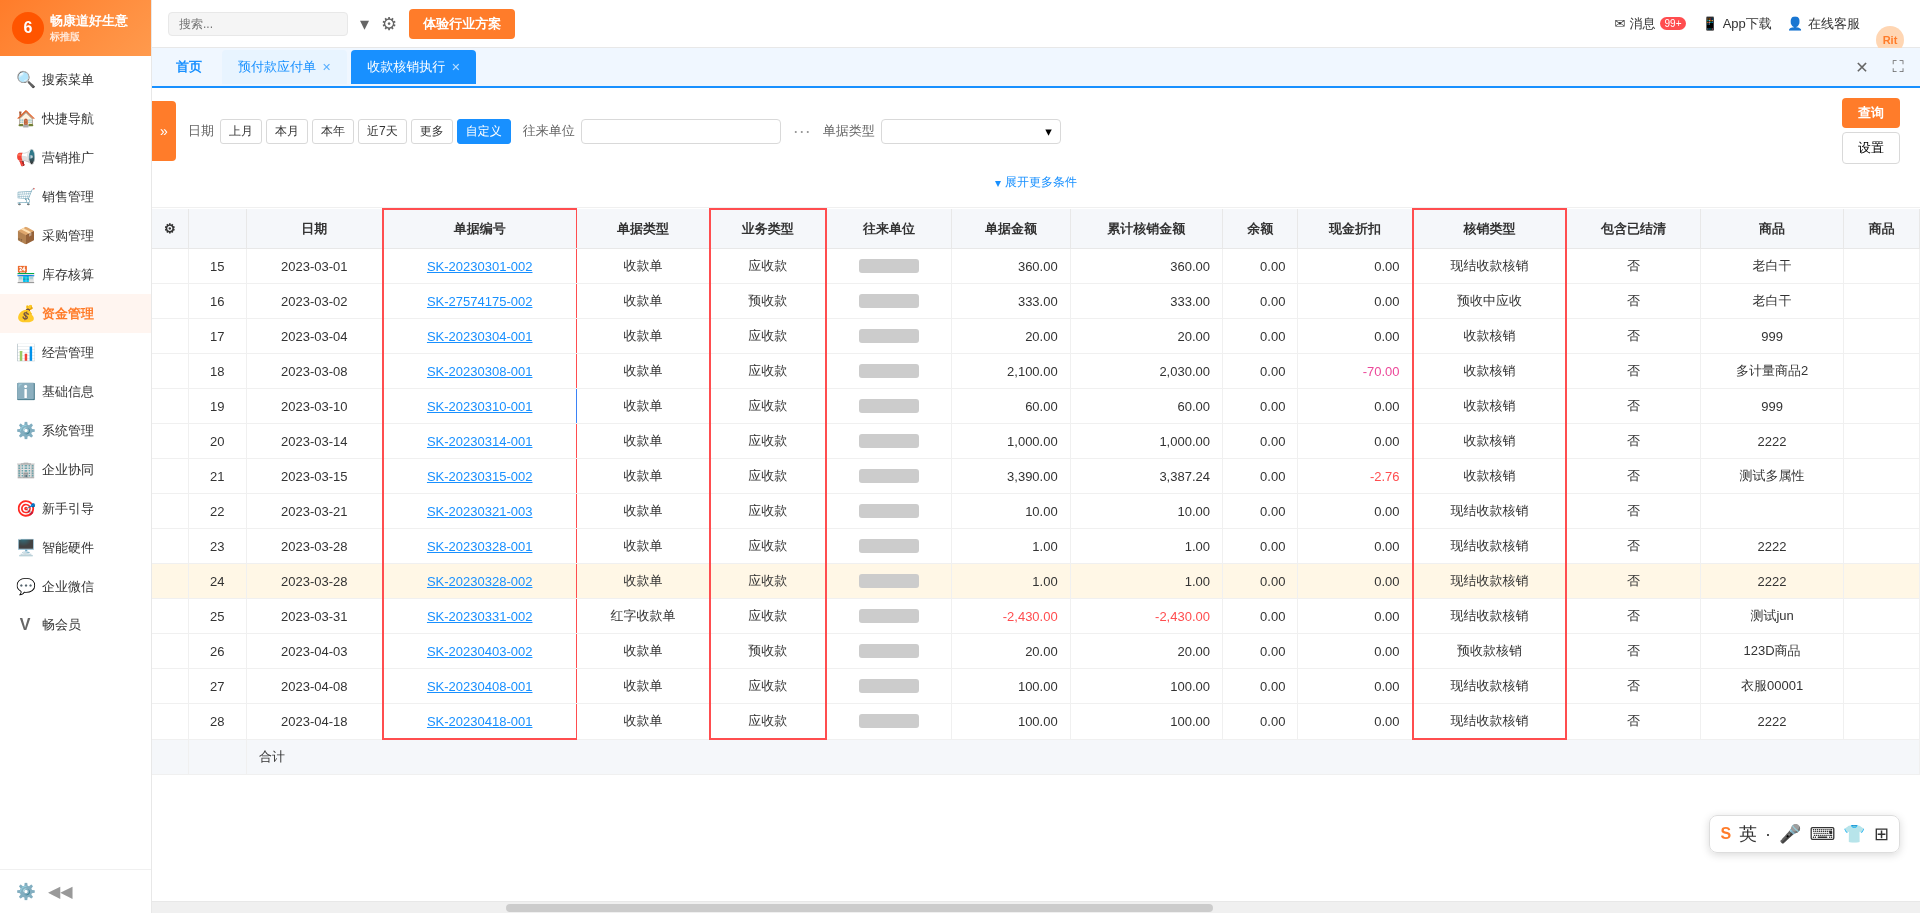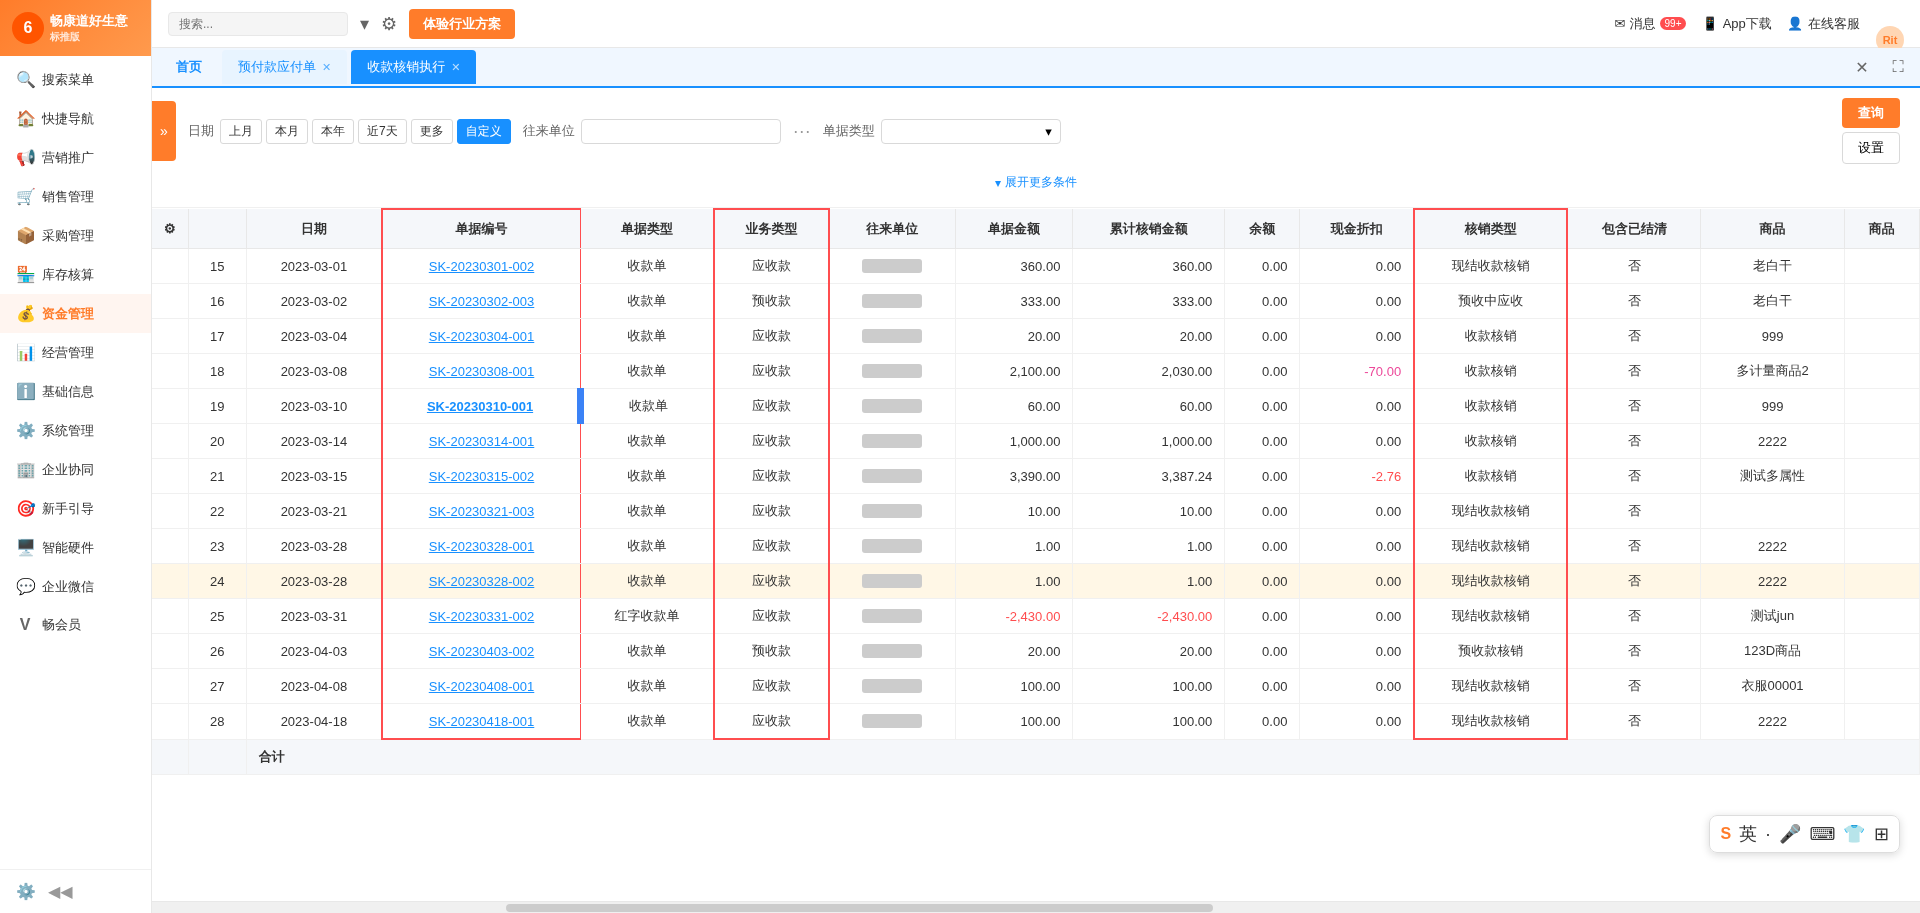--- a/index.html
+++ b/index.html
@@ -173,21 +173,21 @@
     td {
       padding: 8px 12px; text-align: center; color: #333;
       border-bottom: 1px solid #f0f0f0; border-right: 1px solid #f0f0f0;
       white-space: nowrap;
     }
     tr.highlighted td { background: #fff7e6; }
     .link { color: #1890ff; cursor: pointer; text-decoration: underline; }
     .blurred { background: #ccc; color: transparent; border-radius: 3px; height: 14px; display: inline-block; min-width: 60px; }
 
     .settings-icon-col { width: 36px; }
-    .total-row td { background: #f5f7fa; font-weight: bold; }
+    .total-row td { background: #f5f7fa; font-weight: normal; }
 
     
     .floating-toolbar {
       position: fixed; bottom: 60px; right: 20px;
       background: rgba(255,255,255,0.95); border: 1px solid #ddd;
       border-radius: 8px; padding: 6px 10px;
       display: flex; align-items: center; gap: 8px;
       box-shadow: 0 2px 8px rgba(0,0,0,0.15); z-index: 1000;
     }
     .float-logo { color: #ff7c2a; font-weight: bold; font-size: 16px; }
@@ -401,21 +401,21 @@
               <td style="text-align:right;">0.00</td>
               <td style="border-left:2px solid #ff4d4f;border-right:2px solid #ff4d4f;">现结收款核销</td>
               <td>否</td>
               <td>老白干</td>
               <td></td>
             </tr>
             <tr>
               <td></td>
               <td>16</td>
               <td>2023-03-02</td>
-              <td style="border-left:2px solid #ff4d4f;border-right:1px solid #ff4d4f;"><a class="link">SK-20230302-003</a></td>
+              <td style="border-left:2px solid #ff4d4f;border-right:1px solid #ff4d4f;"><a class="link">SK-27574175-002</a></td>
               <td>收款单</td>
               <td style="border-left:2px solid #ff4d4f;border-right:2px solid #ff4d4f;">预收款</td>
               <td><span class="blurred">&nbsp;&nbsp;&nbsp;&nbsp;&nbsp;&nbsp;&nbsp;&nbsp;</span></td>
               <td style="text-align:right;">333.00</td>
               <td style="text-align:right;">333.00</td>
               <td style="text-align:right;">0.00</td>
               <td style="text-align:right;">0.00</td>
               <td style="border-left:2px solid #ff4d4f;border-right:2px solid #ff4d4f;">预收中应收</td>
               <td>否</td>
               <td>老白干</td>
@@ -452,21 +452,21 @@
               <td style="color:#ec4899;text-align:right;">-70.00</td>
               <td style="border-left:2px solid #ff4d4f;border-right:2px solid #ff4d4f;">收款核销</td>
               <td>否</td>
               <td>多计量商品2</td>
               <td></td>
             </tr>
             <tr>
               <td></td>
               <td>19</td>
               <td>2023-03-10</td>
-              <td style="border-left:2px solid #ff4d4f;border-right:7px solid #3b82f6;font-weight:bold;"><a class="link">SK-20230310-001</a></td>
+              <td style="border-left:2px solid #ff4d4f;border-right:1px solid #3b82f6;"><a class="link">SK-20230310-001</a></td>
               <td>收款单</td>
               <td style="border-left:2px solid #ff4d4f;border-right:2px solid #ff4d4f;">应收款</td>
               <td><span class="blurred">&nbsp;&nbsp;&nbsp;&nbsp;&nbsp;&nbsp;&nbsp;&nbsp;</span></td>
               <td style="text-align:right;">60.00</td>
               <td style="text-align:right;">60.00</td>
               <td style="text-align:right;">0.00</td>
               <td style="text-align:right;">0.00</td>
               <td style="border-left:2px solid #ff4d4f;border-right:2px solid #ff4d4f;">收款核销</td>
               <td>否</td>
               <td>999</td>

